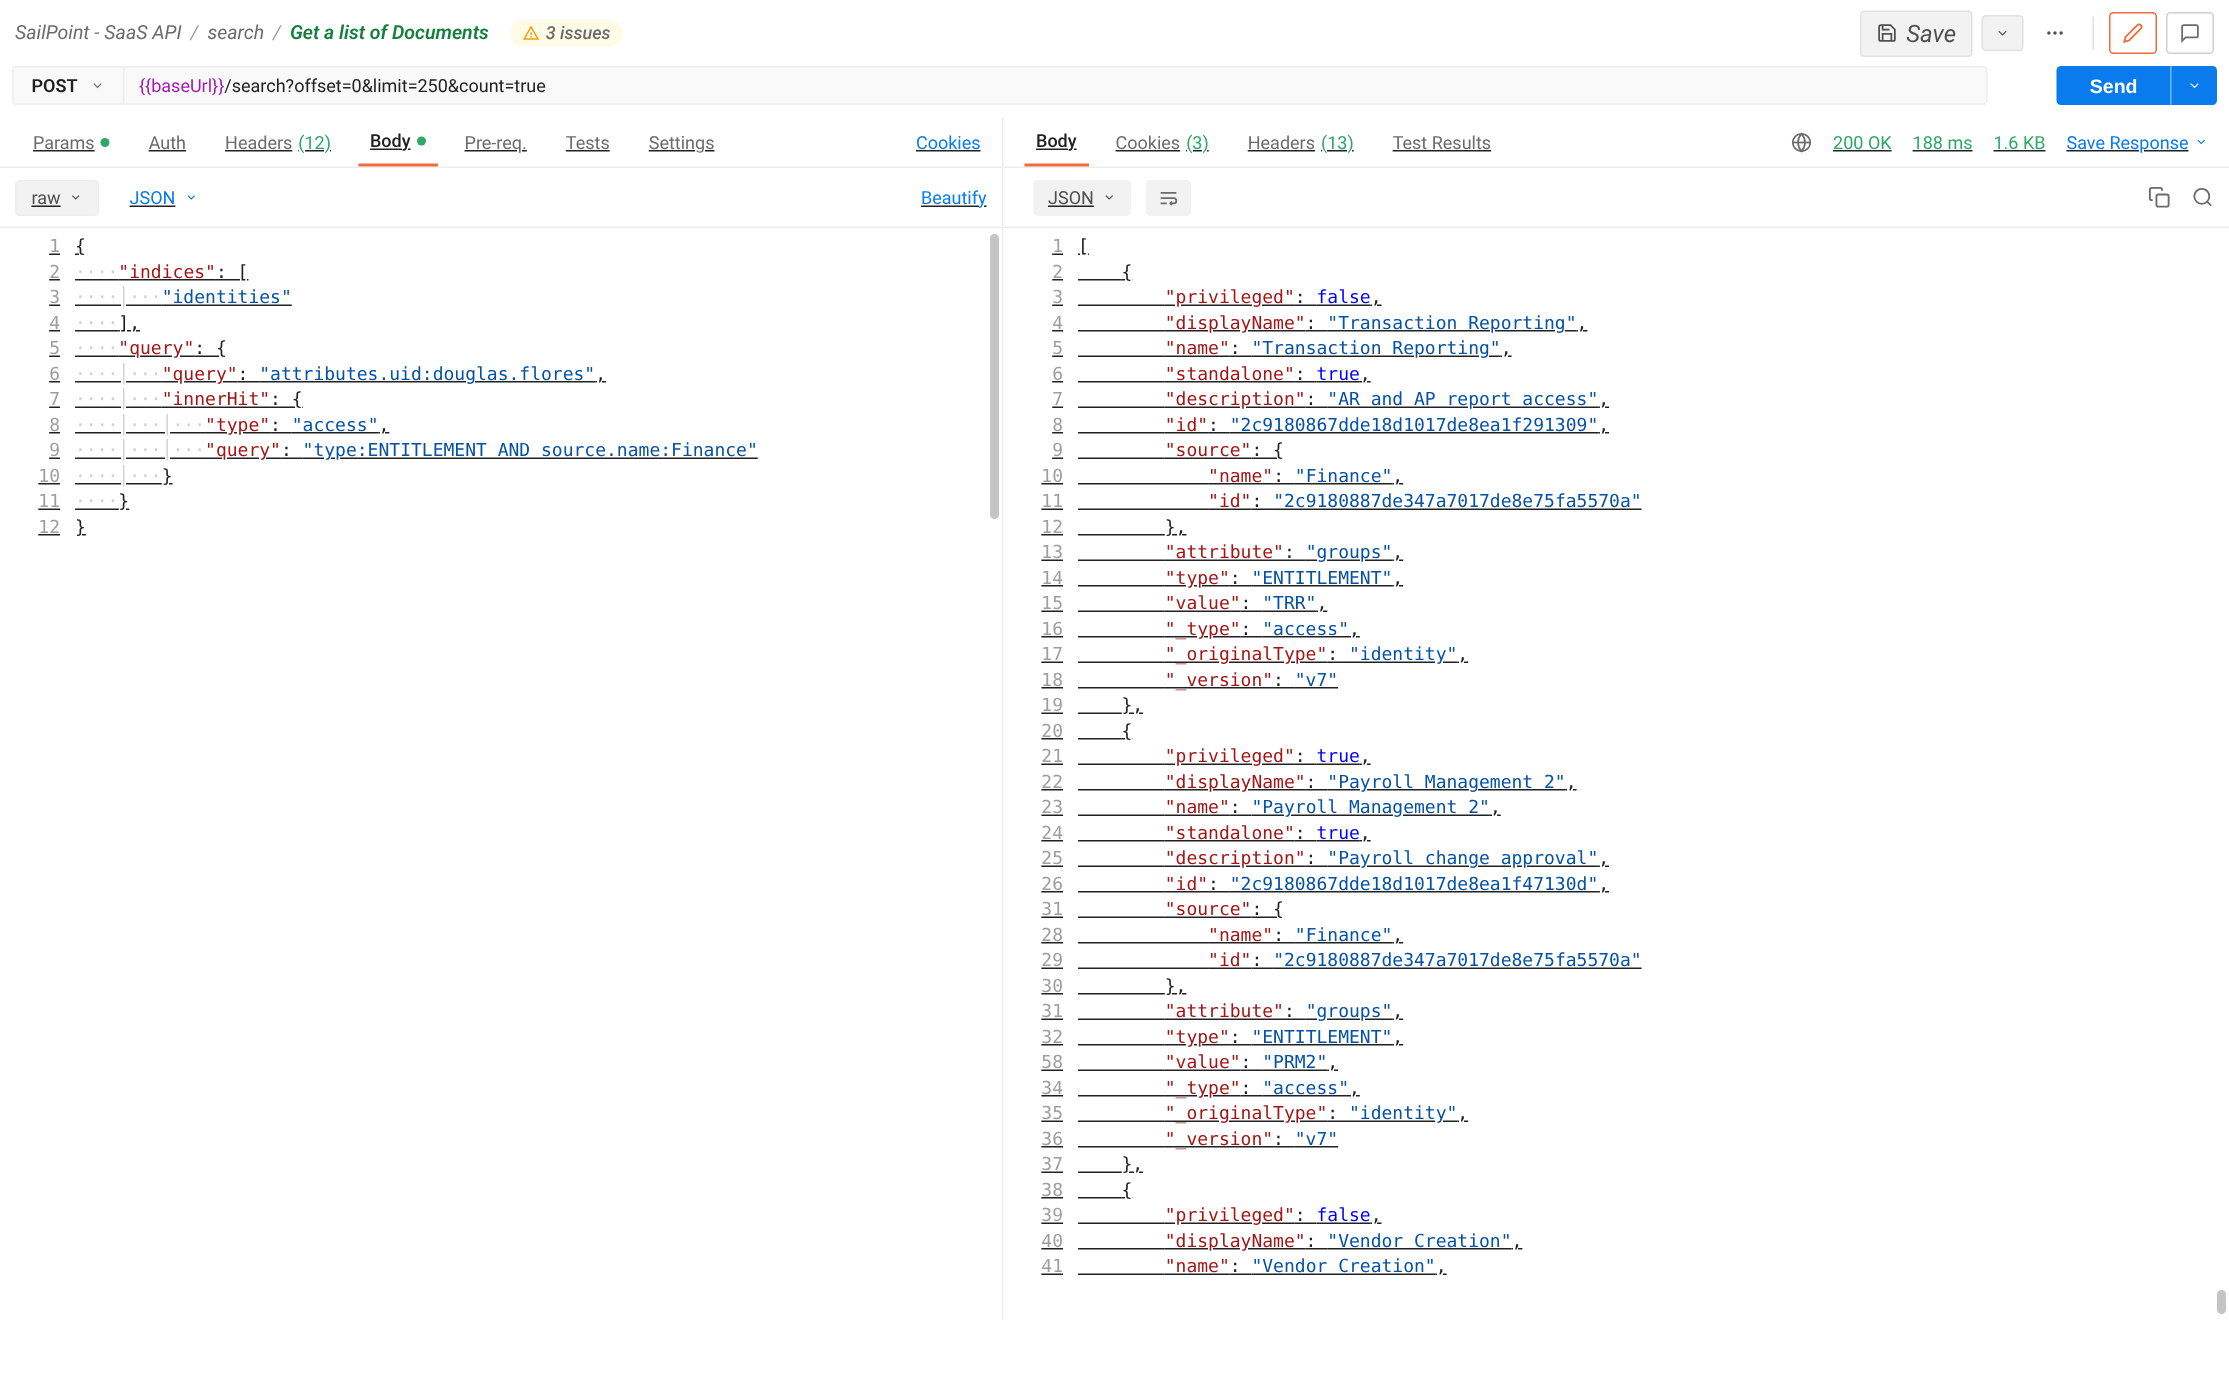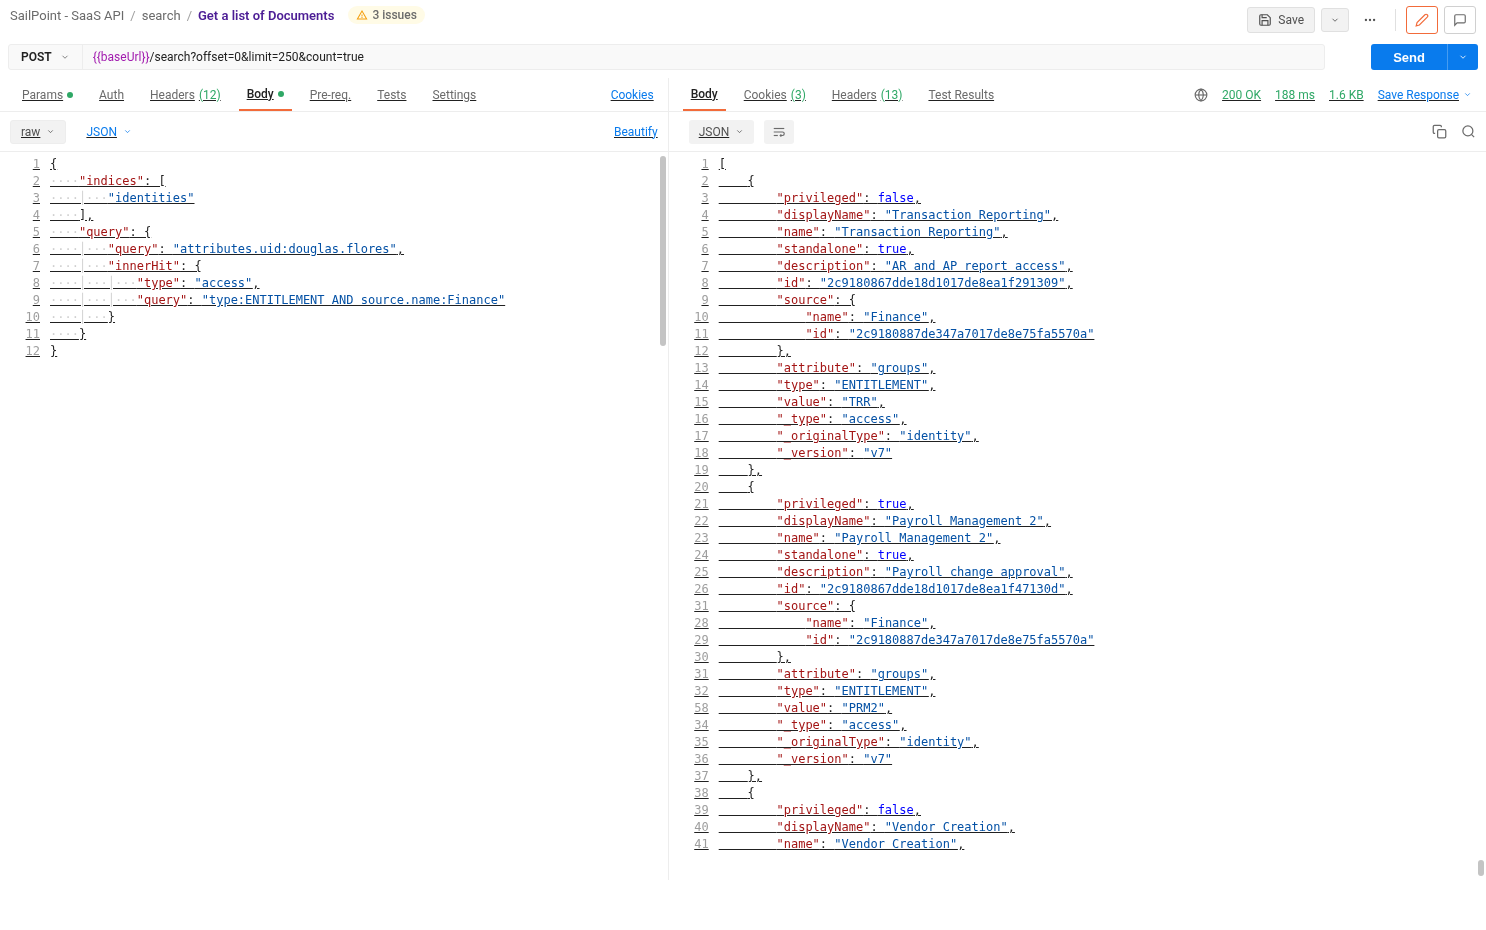--- a/index.html
+++ b/index.html
@@ -1,25 +1,25 @@
 <!DOCTYPE html>
 <html><head>
 <meta charset="utf-8">
 <style>
 * { box-sizing: border-box; margin: 0; padding: 0; }
 body { font-family: -apple-system, BlinkMacSystemFont, "Segoe UI", Roboto, sans-serif; font-size: 12px; color: #212121; background: #fff; }
-.top-bar { display: flex; align-items: flex-start; padding: 6px 10px; height: 44px; }
+.top-bar { display: flex; align-items: center; padding: 6px 10px; height: 44px; font-style: italic; }
 .breadcrumb { display: flex; align-items: center; gap: 6px; color: #6b6b6b; font-size: 13px; }
 .breadcrumb .crumb { color: #6b6b6b; }
 .breadcrumb .sep { color: #a0a0a0; }
-.breadcrumb .current { color: #4c1d95; font-weight: 600; }
+.breadcrumb .current { color: #15803d; font-weight: 600; }
 .issues-badge { display: inline-flex; align-items: center; gap: 4px; background: #fffbe6; border-radius: 10px; padding: 2px 8px; margin-left: 8px; font-size: 12px; color: #6b6b6b; font-weight: 500; }
 .issues-badge .warn { color: #f59e0b; }
 .top-right { margin-left: auto; display: flex; align-items: center; gap: 6px; }
-.btn { display: inline-flex; align-items: center; gap: 6px; border: 1px solid #e0e0e0; background: #f2f2f2; padding: 5px 10px; border-radius: 3px; cursor: pointer; font-size: 12px; color: #505050; }
+.btn { display: inline-flex; align-items: center; gap: 6px; border: 1px solid #e0e0e0; background: #f2f2f2; padding: 5px 10px; border-radius: 3px; cursor: pointer; font-size: 16px; color: #505050; }
 .btn.icon-only { padding: 6px 8px; }
 .btn.orange-outline { background: #fff; border: 1px solid #f26b3a; color: #f26b3a; }
 .btn.gray-outline { background: #fff; border: 1px solid #d0d0d0; color: #6b6b6b; }
 .vdiv { width: 1px; height: 22px; background: #e0e0e0; margin: 0 4px; }
 svg { display: block; }
 
 .req-bar { display: flex; align-items: stretch; gap: 8px; padding: 0 8px 8px 8px; }
 .method-url { flex: 1; display: flex; align-items: center; background: #f9f9f9; border: 1px solid #ededed; border-radius: 3px; height: 26px; }
 .method { display: flex; align-items: center; gap: 8px; padding: 0 12px; color: #212121; font-weight: 600; font-size: 12px; border-right: 1px solid #ededed; height: 100%; }
 .method .chev { color: #6b6b6b; }

